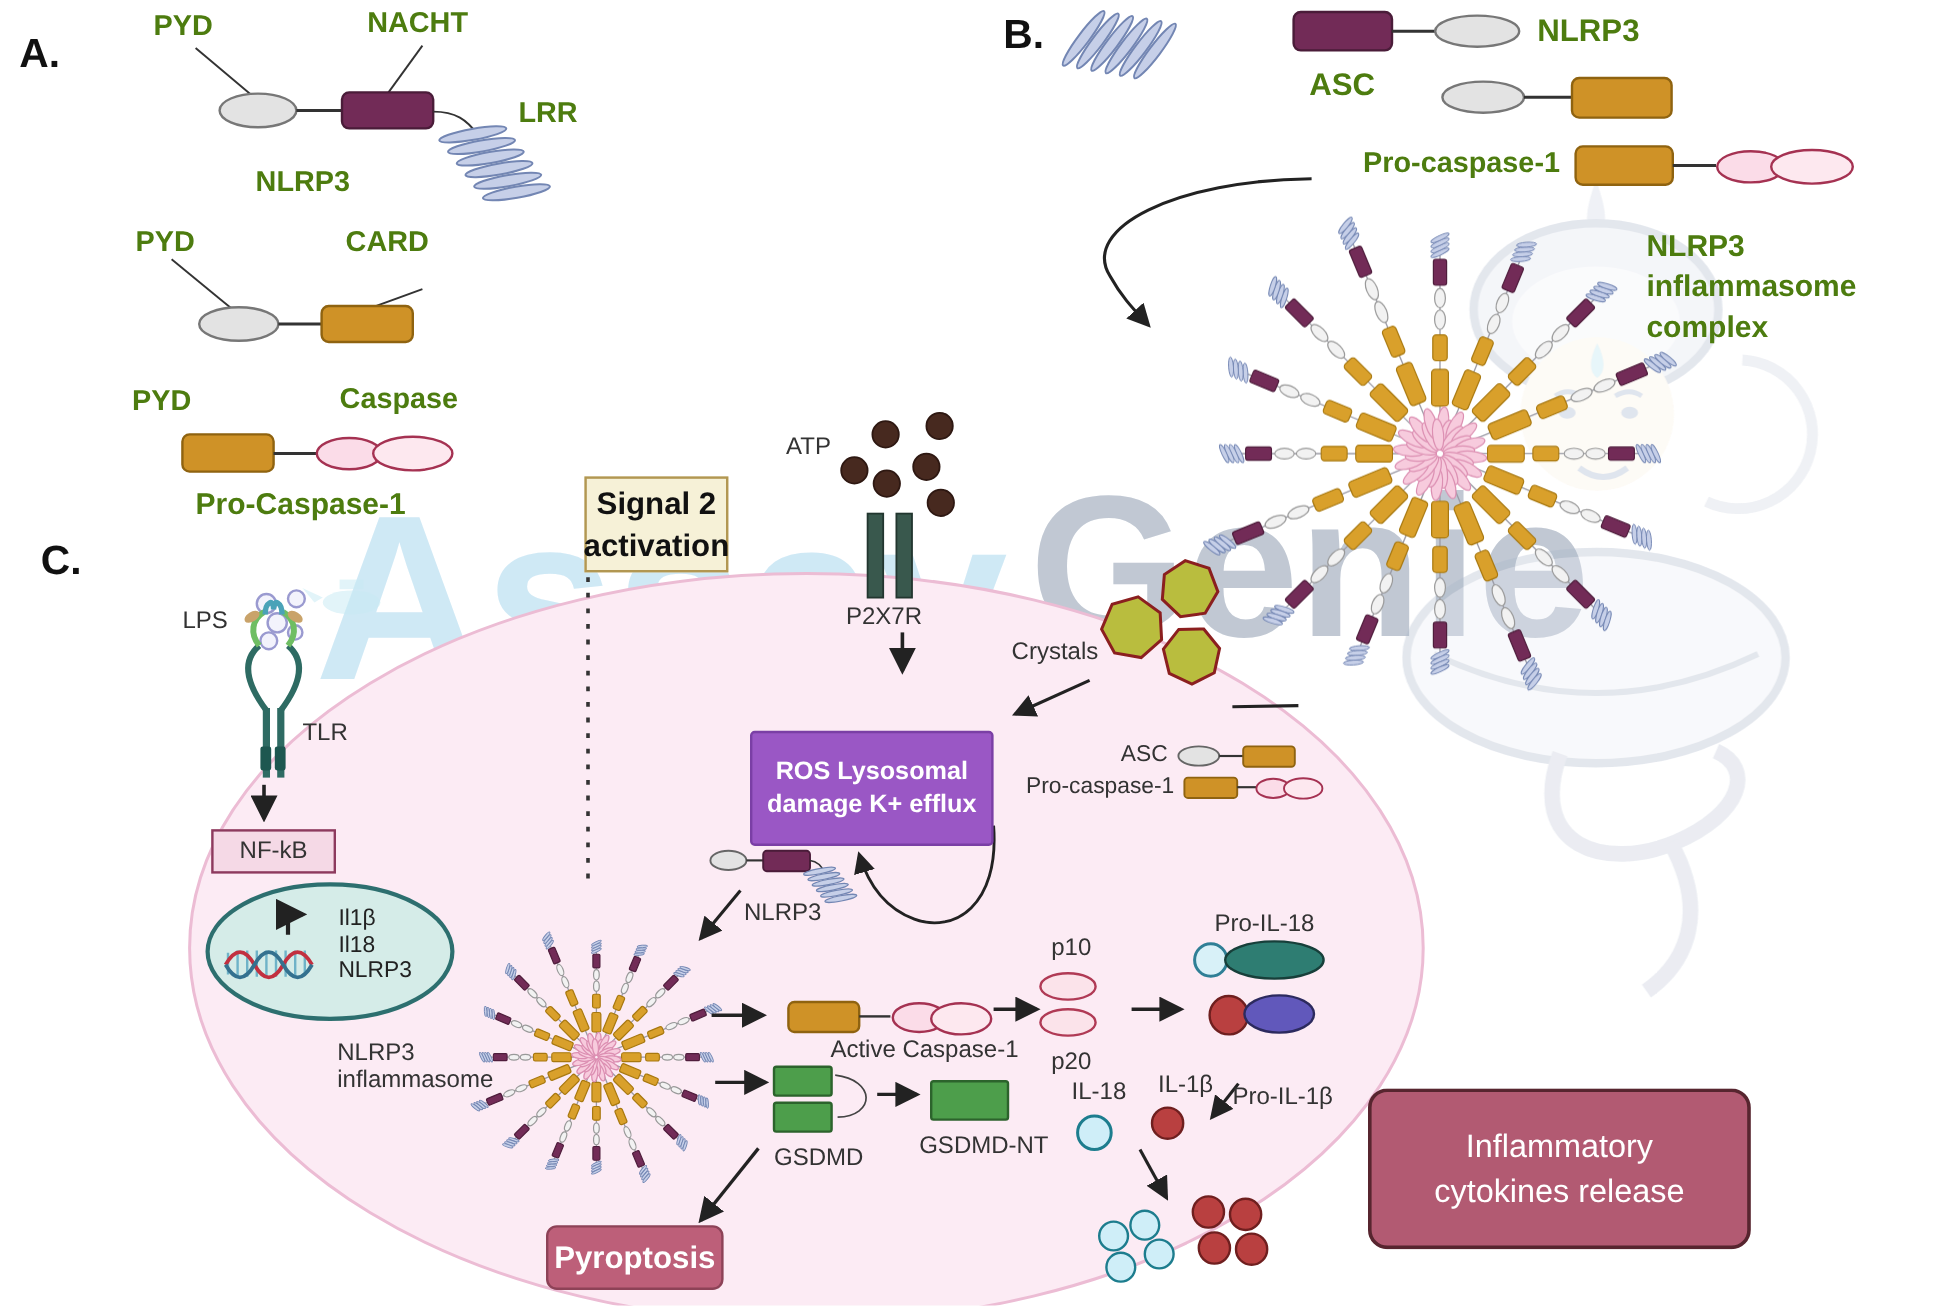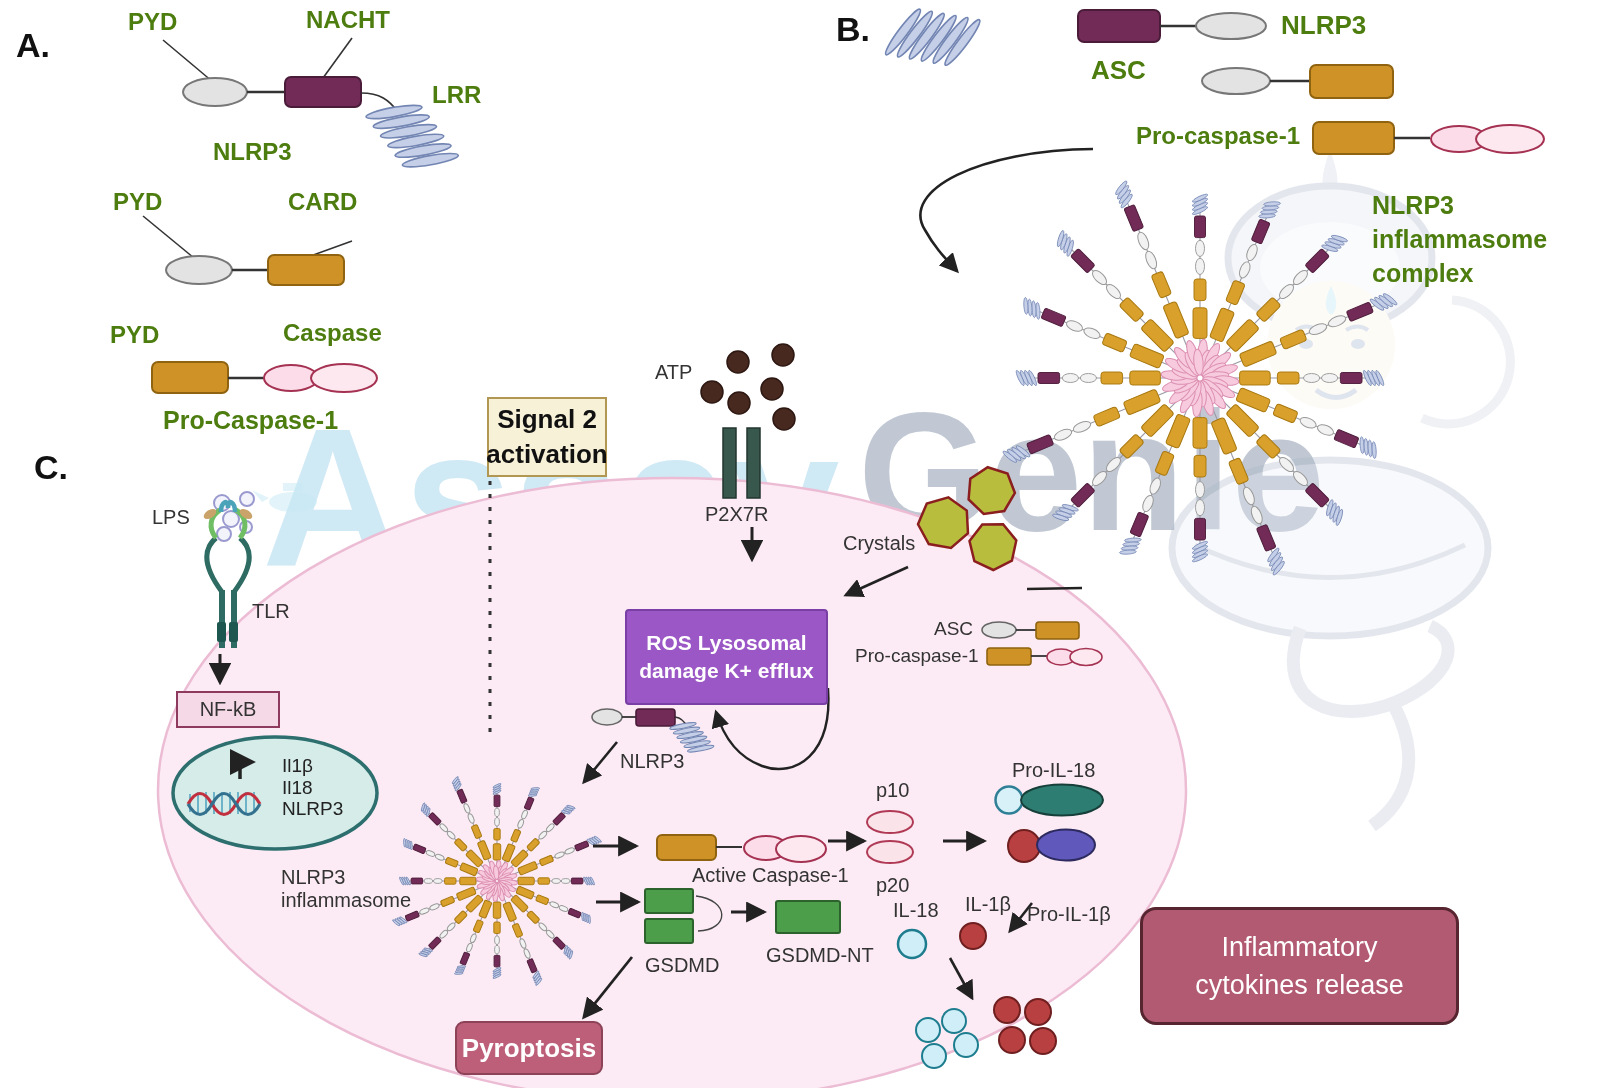--- a/index.html
+++ b/index.html
@@ -895,18 +895,18 @@
 <div class="lbl c-lbl" style="left:692px;top:864px;">Active Caspase-1</div>
 <div class="lbl c-lbl" style="left:876px;top:779px;">p10</div>
 <div class="lbl c-lbl" style="left:876px;top:874px;">p20</div>
 <div class="lbl c-lbl" style="left:1012px;top:759px;">Pro-IL-18</div>
 <div class="lbl c-lbl" style="left:1027px;top:903px;">Pro-IL-1β</div>
 <div class="lbl c-lbl" style="left:893px;top:899px;">IL-18</div>
 <div class="lbl c-lbl" style="left:965px;top:893px;">IL-1β</div>
 <div class="lbl c-lbl" style="left:645px;top:954px;">GSDMD</div>
 <div class="lbl c-lbl" style="left:766px;top:944px;">GSDMD-NT</div>
 <div class="box pyrobox" style="left:455px;top:1021px;width:148px;height:54px;">Pyroptosis</div>
-<div class="box cytobox" style="left:1140px;top:907px;width:319px;height:118px;">
+<div class="box cytobox" style="left:1140px;top:907px;width:319px;height:134px;">
   <div>Inflammatory</div>
   <div>cytokines release</div>
 </div>
 
 </div>
 
 </body></html>

